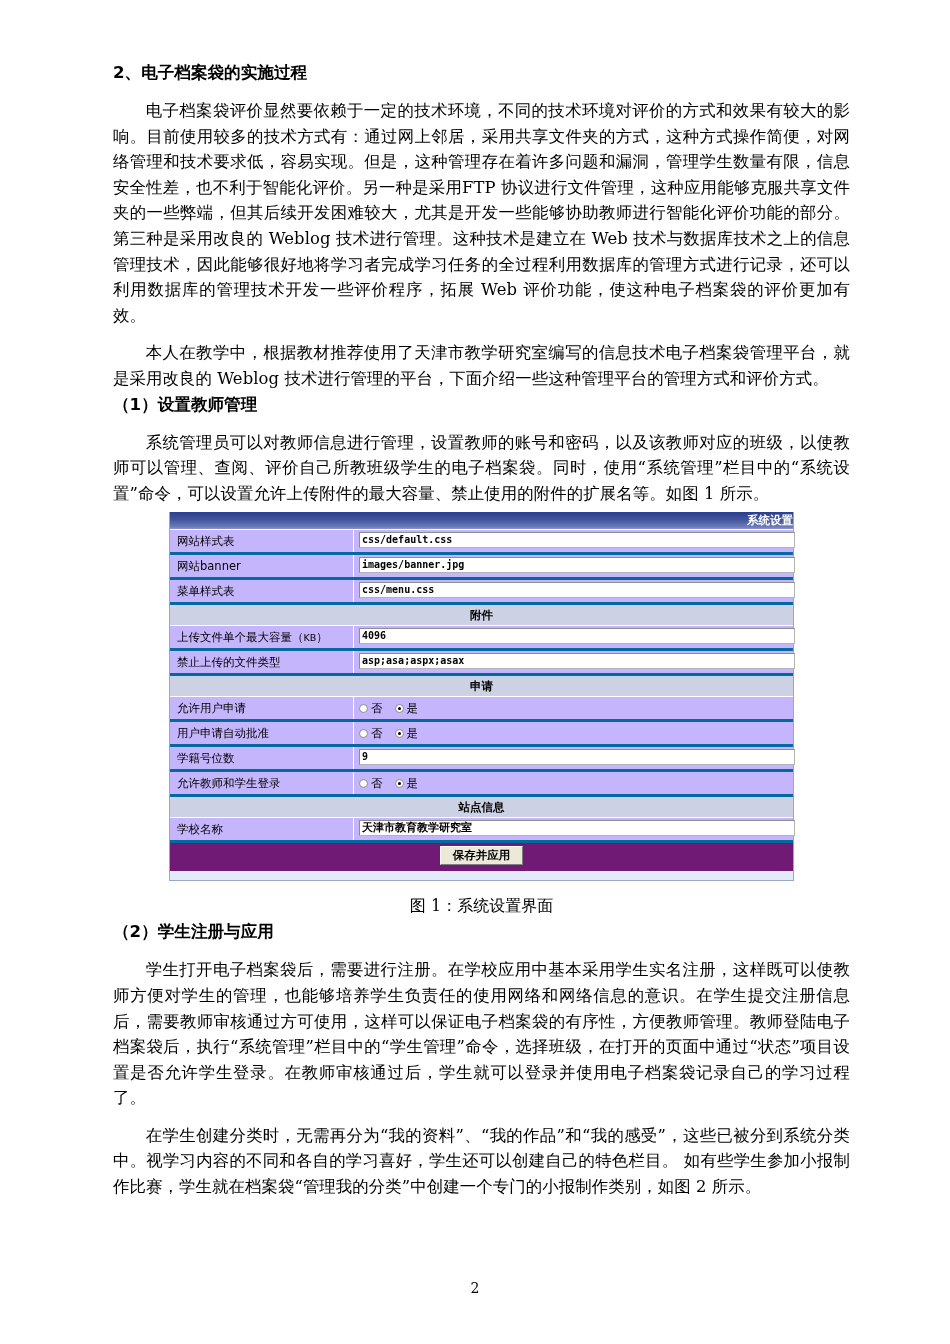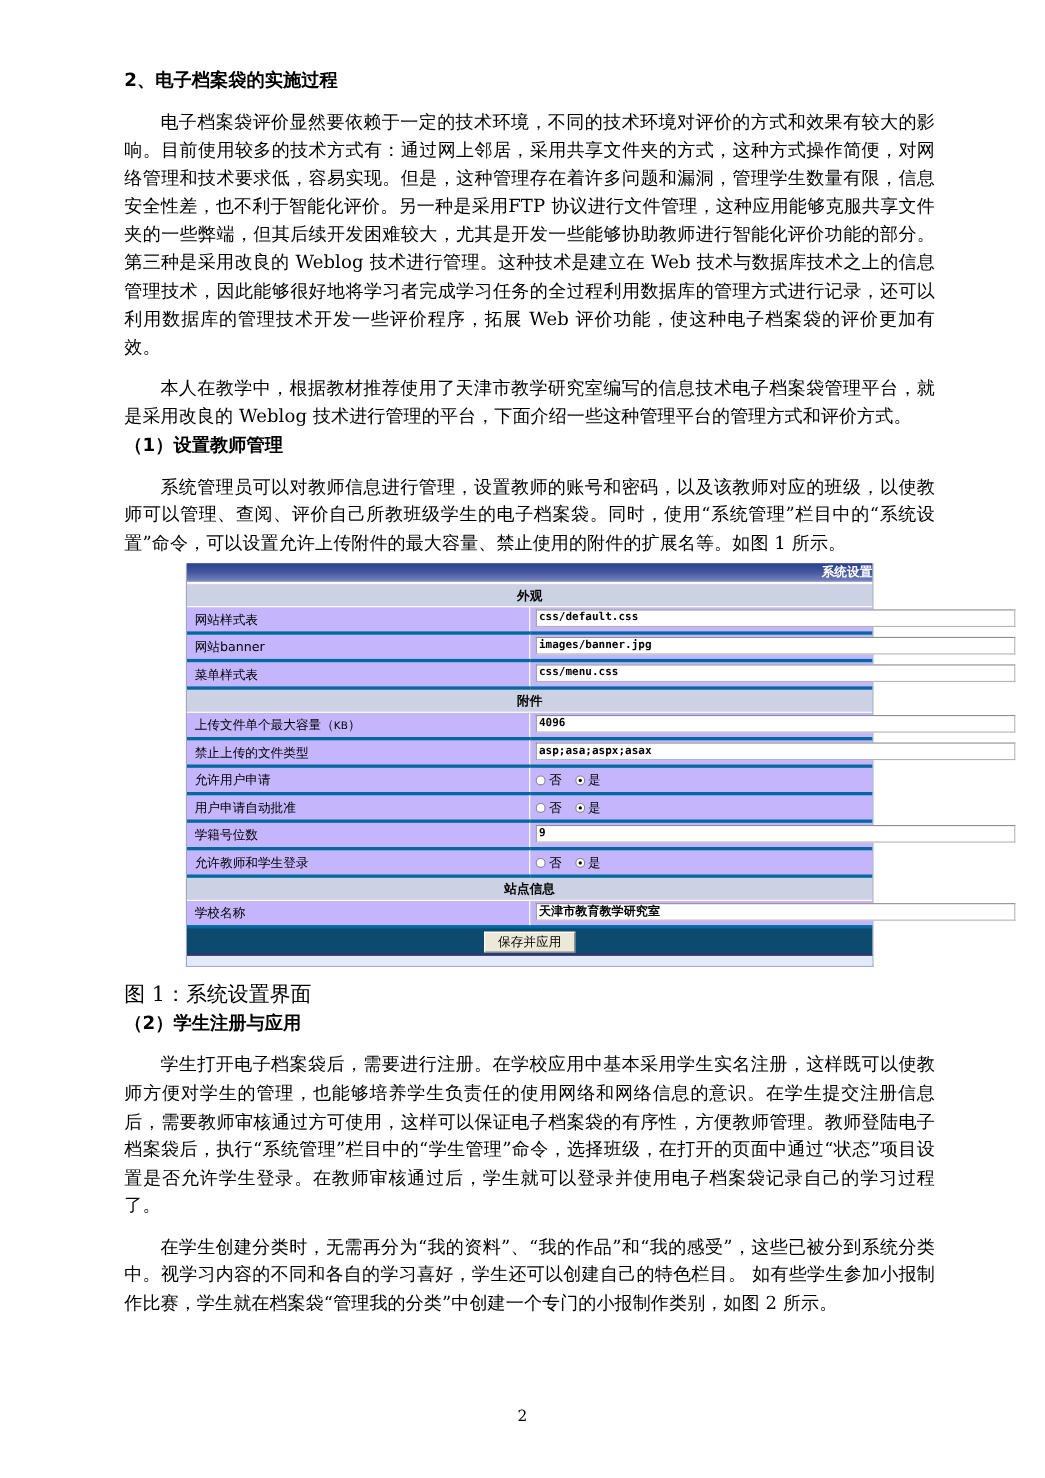--- a/index.html
+++ b/index.html
@@ -144,42 +144,44 @@
   }
   .radio.on::after {
     content: "";
     position: absolute;
     left: 2px; top: 2px;
     width: 3px; height: 3px;
     border-radius: 50%;
     background: #000000;
   }
   .ss-buttonrow td {
-    background: #0c4a6e;
+    background: #701a75;
     height: 24px;
     text-align: center;
-    border-bottom: 1px solid #701a75;
+    border-bottom: 4px solid #701a75;
+    font-weight: bold;
   }
   .ss-button {
     display: inline-block;
     background: #ece9d8;
     border: 1px solid #7f7f7f;
     border-top-color: #ffffff;
     border-left-color: #ffffff;
     font-size: 11.5px;
     padding: 1px 12px;
     color: #000000;
   }
   .ss-footer {
     height: 9px;
     background: #e2ebf9;
   }
 
   .fig-caption {
-    font-size: 19px;
+    text-align: center;
+    font-size: 16px;
     line-height: 26px;
     margin: 12px 0 0 0;
   }
 
   .page-number {
     position: absolute;
     left: 0;
     right: 0;
     bottom: 48px;
     text-align: center;
@@ -203,23 +205,20 @@
   <p class="para indent2">系统管理员可以对教师信息进行管理，设置教师的账号和密码，以及该教师对应的班级，以使教师可以管理、查阅、评价自己所教班级学生的电子档案袋。同时，使用“系统管理”栏目中的“系统设置”命令，可以设置允许上传附件的最大容量、禁止使用的附件的扩展名等。如图 1 所示。</p>
 
   <div class="figure-wrap">
     <div class="screenshot">
 
       <div class="ss-titlebar">系统设置</div>
 
       <table class="ss-table">
 
         <tbody>
-            <tr class="ss-section">
-          <td colspan="2">外观</td>
-        </tr>
 
         <tr class="ss-row">
           <td class="ss-label">网站样式表</td>
           <td class="ss-value">
             <span class="ss-input">css/default.css</span>
           </td>
         </tr>
 
 
         <tr class="ss-row">
@@ -247,20 +246,23 @@
           </td>
         </tr>
 
         <tr class="ss-row">
           <td class="ss-label">禁止上传的文件类型</td>
           <td class="ss-value">
             <span class="ss-input">asp;asa;aspx;asax</span>
           </td>
         </tr>
 
+        <tr class="ss-section">
+          <td colspan="2">申请</td>
+        </tr>
 
         <tr class="ss-row">
           <td class="ss-label">允许用户申请</td>
           <td class="ss-value">
             <span class="radio-group">
               <span class="radio"></span>
                   <span>否</span>
               <span class="grp2">
                     <span class="radio on"></span>
                     <span>是</span>

